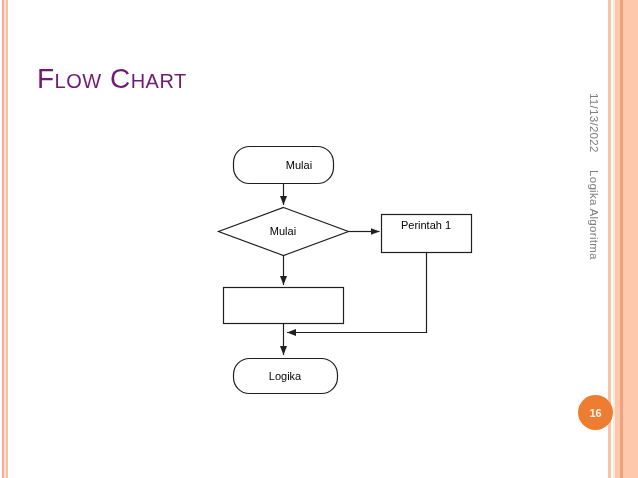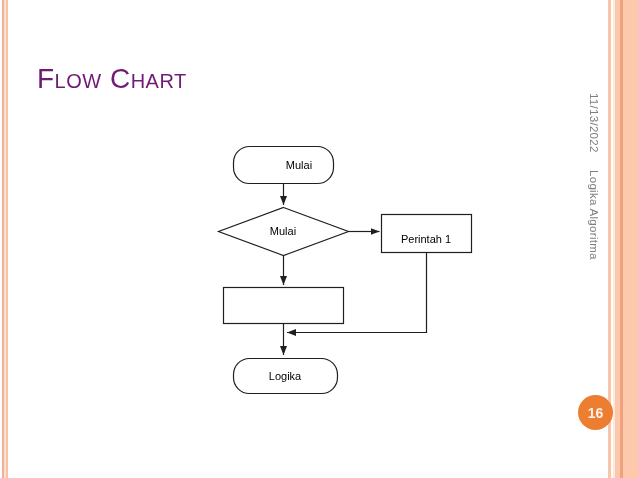--- a/index.html
+++ b/index.html
@@ -27,29 +27,29 @@
     position:absolute;left:588px;
     writing-mode:vertical-rl;text-orientation:mixed;
     color:#7f7f7f;font-size:11.5px;letter-spacing:0.3px;white-space:nowrap;
   }
   .vtext.date{top:93px;}
   .vtext.course{top:170px;}
   .page-badge{
     position:absolute;left:578px;top:395px;width:35px;height:35px;
     border-radius:50%;background:#ED7D31;color:#fdf3ec;
     display:flex;align-items:center;justify-content:center;
-    font-size:14px;font-weight:bold;z-index:5;
+    font-size:11px;font-weight:bold;z-index:5;
   }
   .flow-svg{position:absolute;left:0;top:0;}
   .node-label{
     position:absolute;display:flex;justify-content:center;
     font-size:11px;color:#000;z-index:3;
   }
   .node-label.centered{align-items:center;}
-  .node-label.top{align-items:flex-start;padding-top:19px;box-sizing:border-box;}
+  .node-label.top{align-items:flex-start;padding-top:5px;box-sizing:border-box;}
   .lbl-mulai{left:233px;top:146px;width:100px;height:37px;margin-left:16px;}
   .lbl-syarat{left:218px;top:207px;width:130px;height:48px;}
   .lbl-perintah1{left:381px;top:214px;width:90px;height:38px;}
   .lbl-perintah2{left:223px;top:287px;width:120px;height:36px;}
   .lbl-selesai{left:233px;top:358px;width:104px;height:35px;}
 </style>
 </head>
 <body>
 
 <div class="slide">

